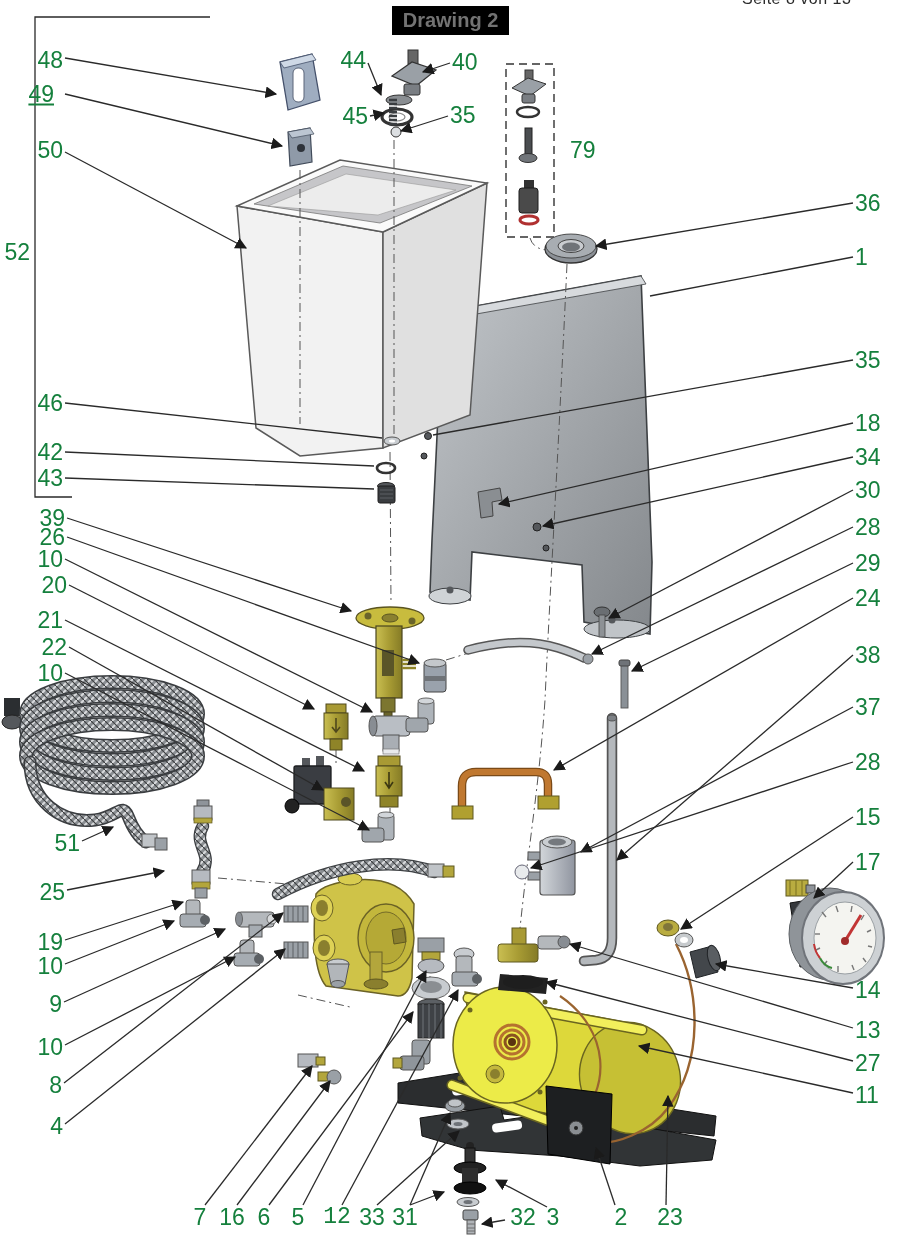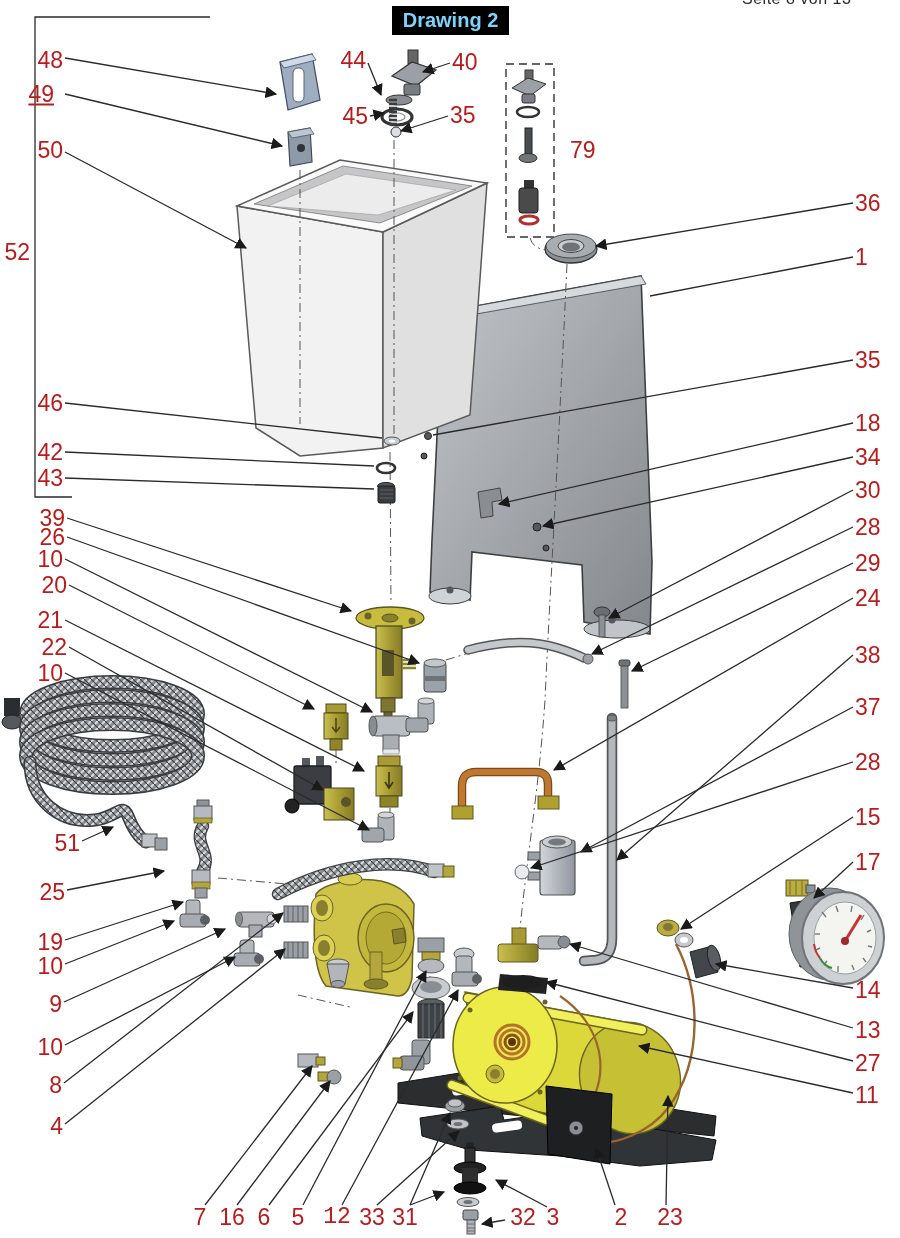--- a/index.html
+++ b/index.html
@@ -2,26 +2,26 @@
 <html><head>
 <meta charset="utf-8">
 <style>
   html,body{margin:0;padding:0;background:#fff;}
   #page{position:relative;width:900px;height:1238px;background:#fff;overflow:hidden;
         font-family:"Liberation Sans",sans-serif;}
   #art-svg,#leader-svg{position:absolute;left:0;top:0;}
   #leader-svg{z-index:5;}
   #art-svg{z-index:2;}
   #callout-layer{position:absolute;left:0;top:0;width:100%;height:100%;z-index:8;pointer-events:none;}
-  .callout{position:absolute;font-size:23px;color:#b91c1c;white-space:nowrap;line-height:1;}
+  .callout{position:absolute;font-size:23px;color:#15803d;white-space:nowrap;line-height:1;}
   .callout-end{transform:translate(-100%,-50%);}
   .callout-start{transform:translate(0,-50%);}
   .callout-middle{transform:translate(-50%,-50%);}
   #title-box{position:absolute;left:392px;top:6px;width:117px;height:29px;background:#000;
-             color:#7dd3fc;font-weight:bold;font-size:20px;text-align:center;line-height:29px;z-index:9;}
+             color:#737373;font-weight:bold;font-size:20px;text-align:center;line-height:29px;z-index:9;}
   #header-right{position:absolute;left:742px;top:-10px;font-size:16px;color:#2a2a2a;
                 letter-spacing:.5px;z-index:9;}
   #leader-svg line,#leader-svg polyline{stroke:#2a2a2a;stroke-width:1.3;fill:none;}
   .dashdot{stroke:#555;stroke-width:1;fill:none;stroke-dasharray:9 4 2 4;}
 </style>
 </head>
 <body>
 
 <div id="page">
 

